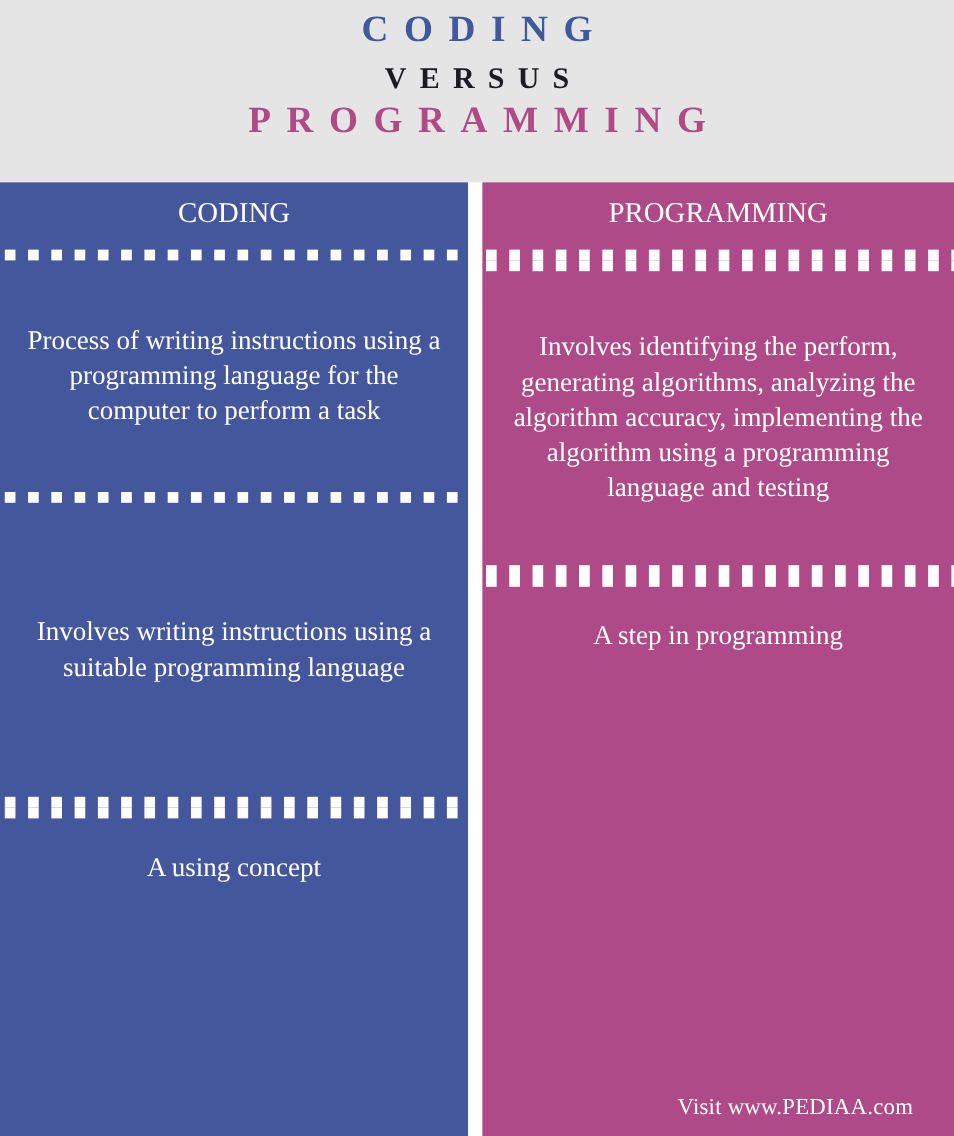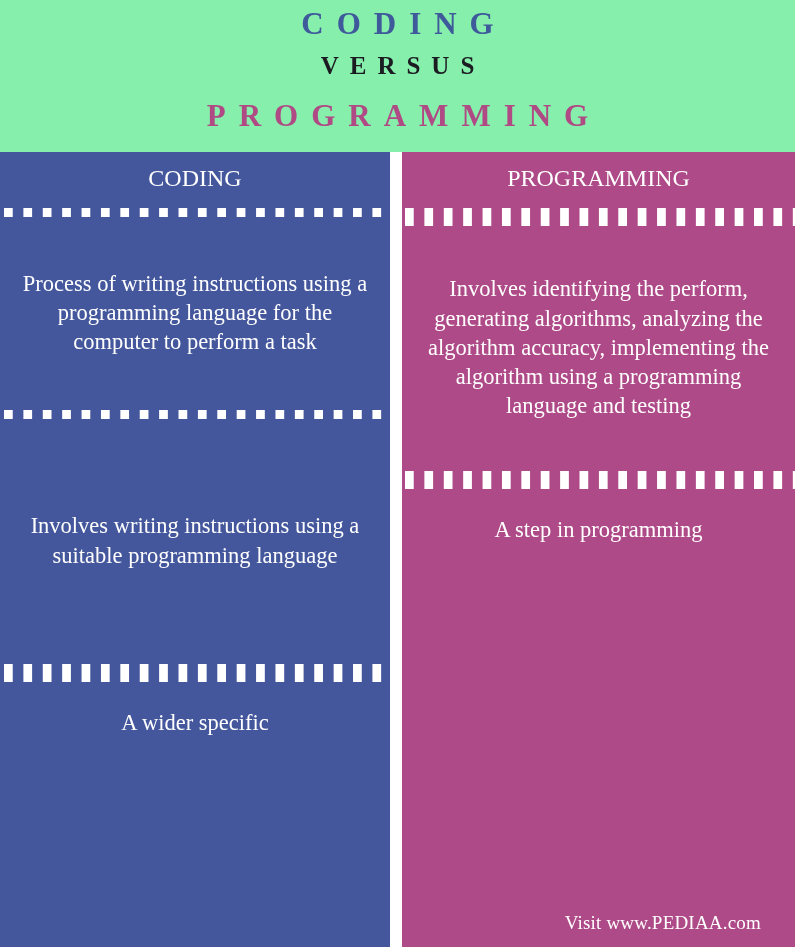--- a/index.html
+++ b/index.html
@@ -11,21 +11,21 @@
     width: 795px;
     height: 947px;
     font-family: "Liberation Serif", "DejaVu Serif", serif;
     overflow: hidden;
   }
 
   #page {
     position: relative;
     width: 795px;
     height: 947px;
-    background: #86efac;
+    background: #e5e5e5;
   }
 
   
   .title-block {
     padding-top: 8px;
     text-align: center;
   }
   .title-line {
     font-family: "Liberation Serif", "DejaVu Serif", serif;
     font-weight: bold;
@@ -37,21 +37,21 @@
     letter-spacing: 13px;
     color: #3F5A9B;
     padding-left: 13px;
     margin-bottom: 14px;
   }
   .title-versus {
     font-size: 25px;
     letter-spacing: 11px;
     color: #1B1B22;
     padding-left: 11px;
-    margin-bottom: 22px;
+    margin-bottom: 6px;
   }
   .title-programming {
     font-size: 31px;
     letter-spacing: 13px;
     color: #B04A84;
     padding-left: 13px;
   }
 
   
   .table {
@@ -179,21 +179,21 @@
 
       <div class="cell l-row2">
         <span class="cell-text">Involves writing instructions using a suitable programming language</span>
       </div>
       <div class="dash-sep"></div>
 
       <div class="dash-sep"></div>
 
       <div class="cell l-row4">
         <div class="row4-inner">
-          <span class="cell-text">A wider specific</span>
+          <span class="cell-text">A using concept</span>
         </div>
       </div>
 
     </div>
 
     <div class="column-gap"></div>
 
     <div class="column column-right">
 
       <div class="cell header r-header">

